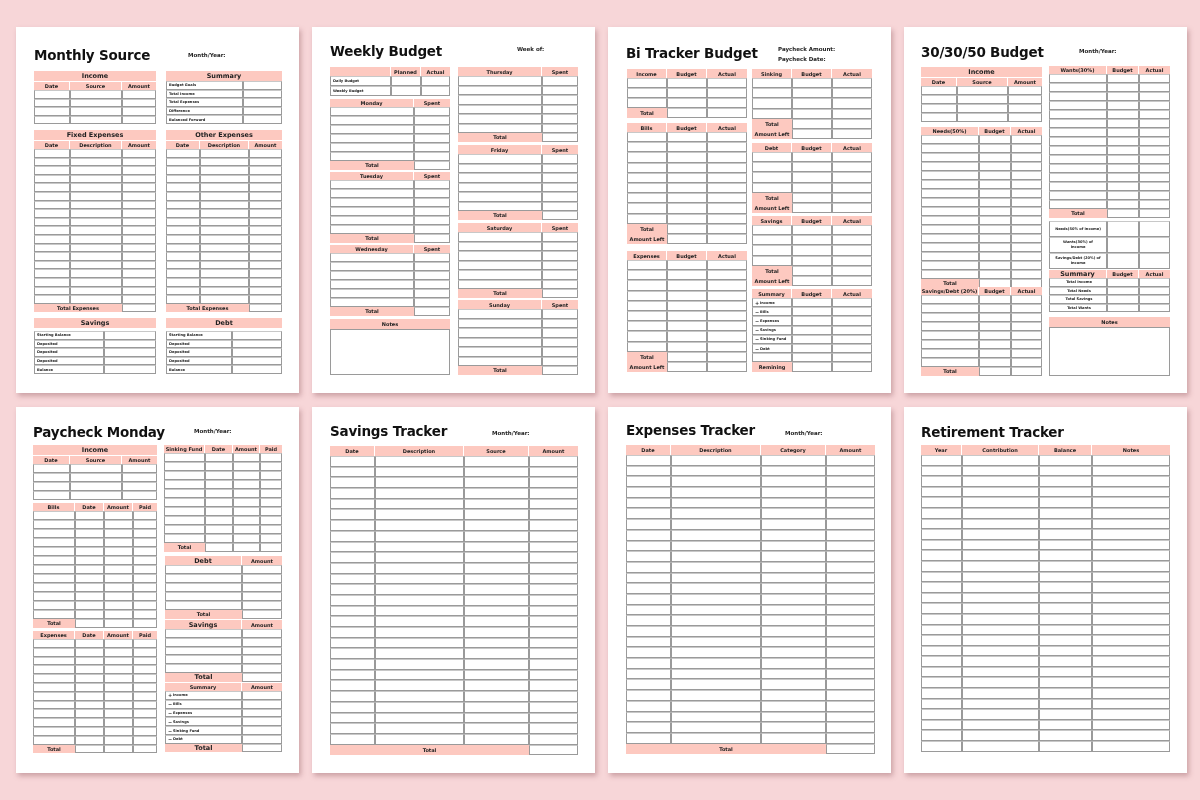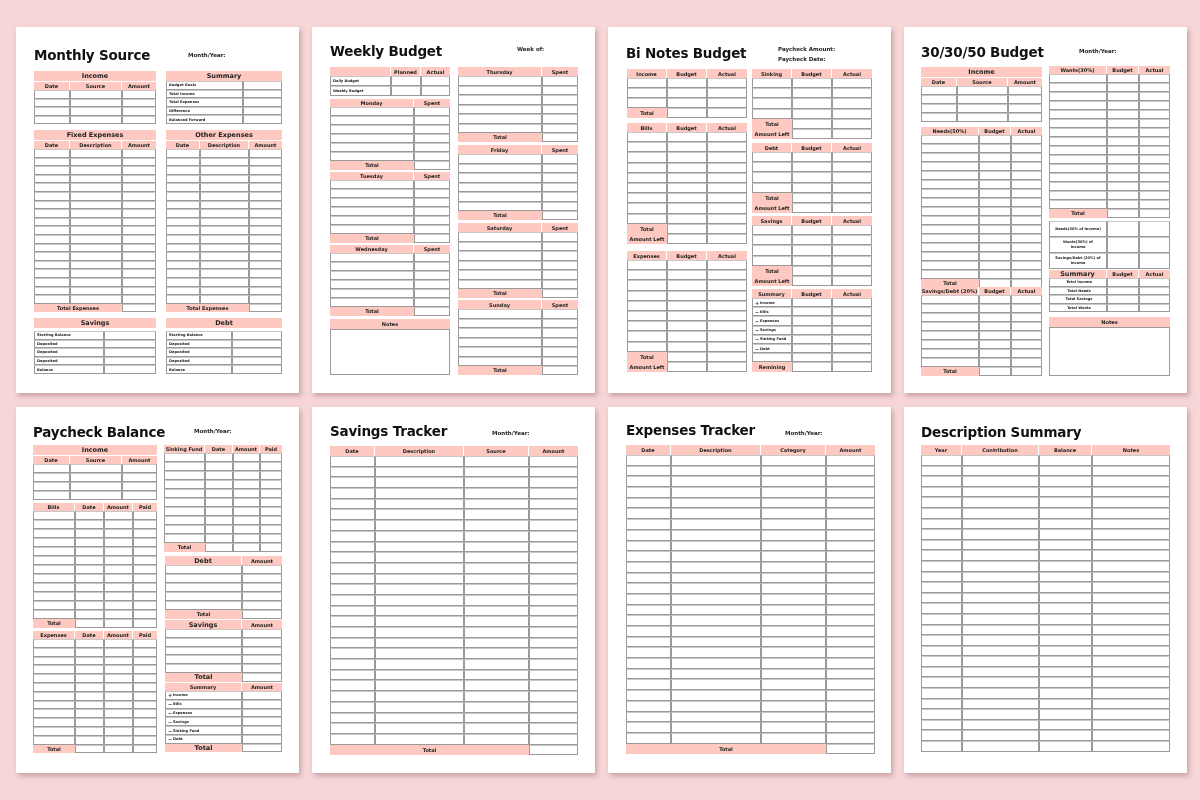--- a/index.html
+++ b/index.html
@@ -617,21 +617,21 @@
         </div>
       </div>
     <div class="row">
         <div class="hdr" style="width:84px;height:100%">Total</div>
         <div class="cell" style="width:36px"></div>
       </div>
   </div>
 </div>
 
 <div class="page" style="left:608px;top:27px">
-  <div class="title" style="left:18px;top:18px">Bi Notes Budget</div>
+  <div class="title" style="left:18px;top:18px">Bi Tracker Budget</div>
   <div class="meta" style="left:170px;top:18px">Paycheck Amount:</div>
   <div class="meta" style="left:170px;top:28px">Paycheck Date:</div>
 
   <div class="blk" style="left:19px;top:42px;width:120px">
     <div class="hrow" style="height:9px">
         <div class="hdr" style="width:40px">Income</div>
         <div class="hdr" style="width:40px">Budget</div>
         <div class="hdr" style="width:40px">Actual</div>
       </div>
     <div>
@@ -1296,21 +1296,21 @@
       </div>
   </div>
 
   <div class="blk" style="left:145px;top:290px;width:121px">
     <div class="hdr" style="height:10px">Notes</div>
     <div class="notes" style="height:49px"></div>
   </div>
 </div>
 
 <div class="page" style="left:16px;top:407px">
-  <div class="title" style="left:17px;top:17px">Paycheck Balance</div>
+  <div class="title" style="left:17px;top:17px">Paycheck Monday</div>
   <div class="meta" style="left:178px;top:20px">Month/Year:</div>
 
   <div class="blk" style="left:17px;top:38px;width:124px">
     <div class="hdr big" style="height:10px">Income</div>
     <div class="hrow" style="margin-top:1px">
         <div class="hdr" style="width:37px">Date</div>
         <div class="hdr" style="width:52px">Source</div>
         <div class="hdr" style="width:35px">Amount</div>
       </div>
     <div>
@@ -2068,21 +2068,21 @@
         </div>
       </div>
     <div class="row" style="height:10.5px">
         <div class="hdr" style="width:200px;height:100%">Total</div>
         <div class="cell" style="width:49px"></div>
       </div>
   </div>
 </div>
 
 <div class="page" style="left:904px;top:407px">
-  <div class="title" style="left:17px;top:17px">Description Summary</div>
+  <div class="title" style="left:17px;top:17px">Retirement Tracker</div>
   <div class="blk" style="left:17px;top:38px;width:249px">
     <div class="hrow" style="height:10px">
         <div class="hdr" style="width:41px">Year</div>
         <div class="hdr" style="width:77px">Contribution</div>
         <div class="hdr" style="width:53px">Balance</div>
         <div class="hdr" style="width:78px">Notes</div>
       </div>
     <div>
         <div class="row" style="height: 10.6px;">
           <div class="cell" style="width: 41px;"></div>

